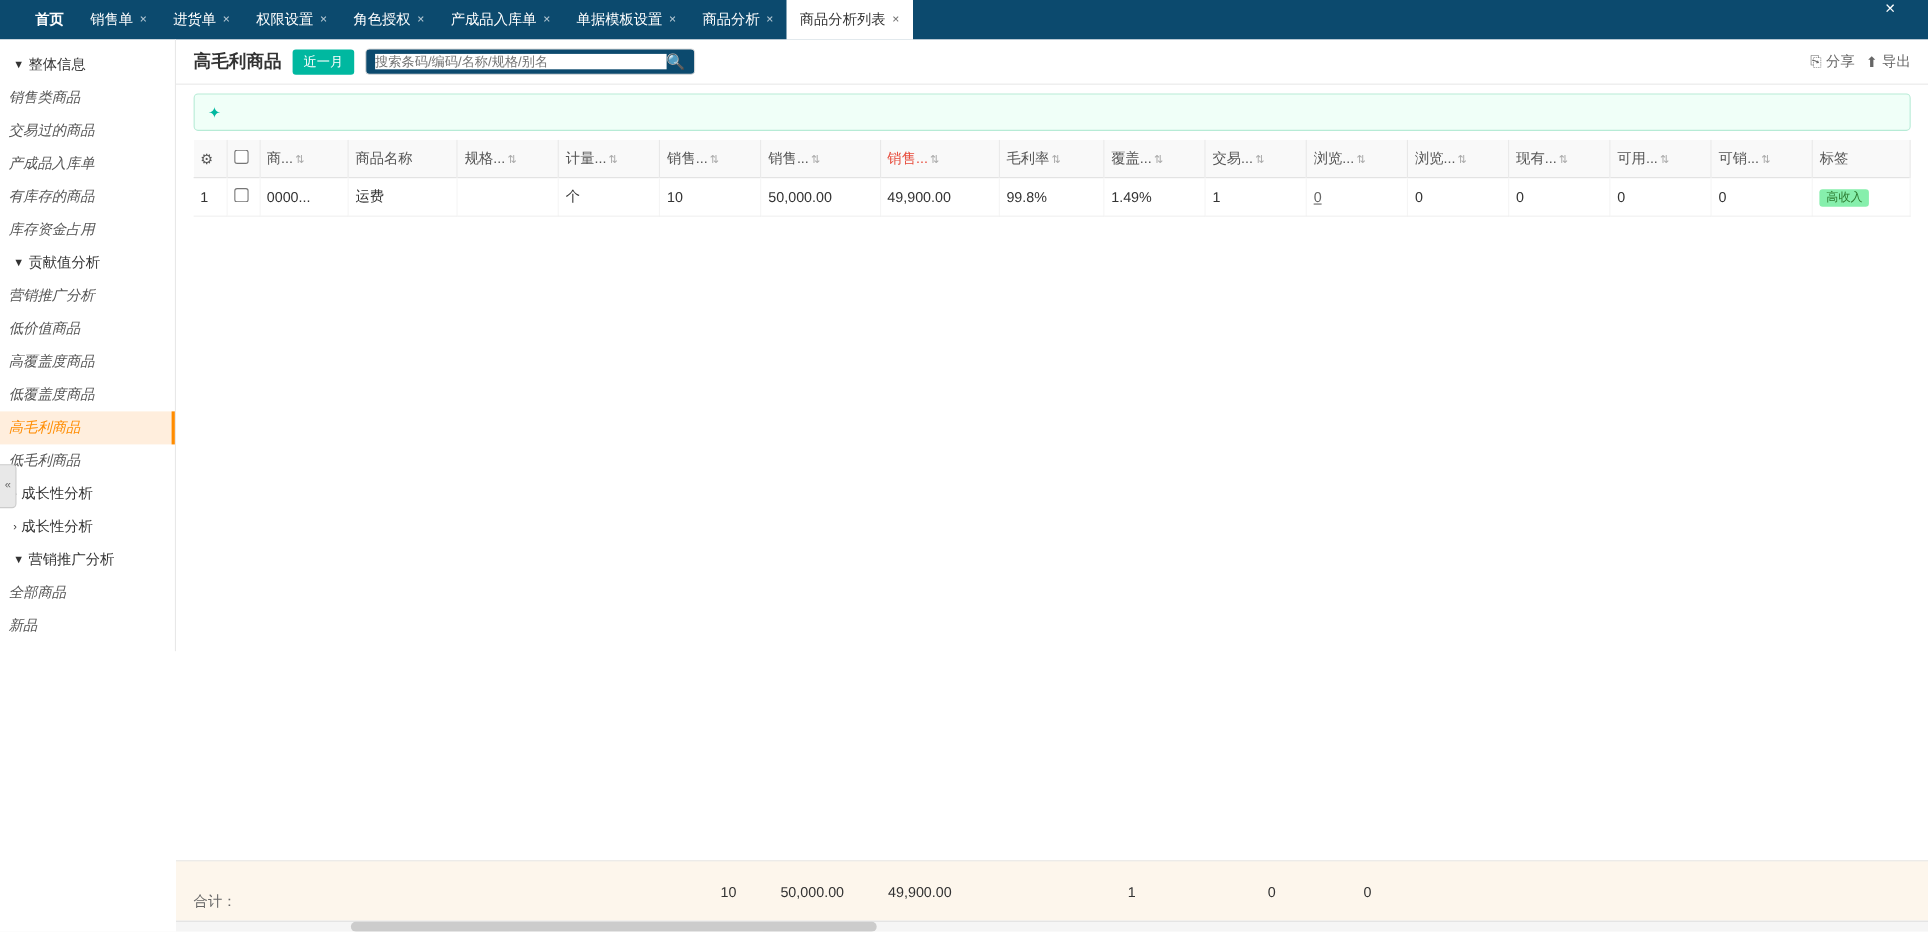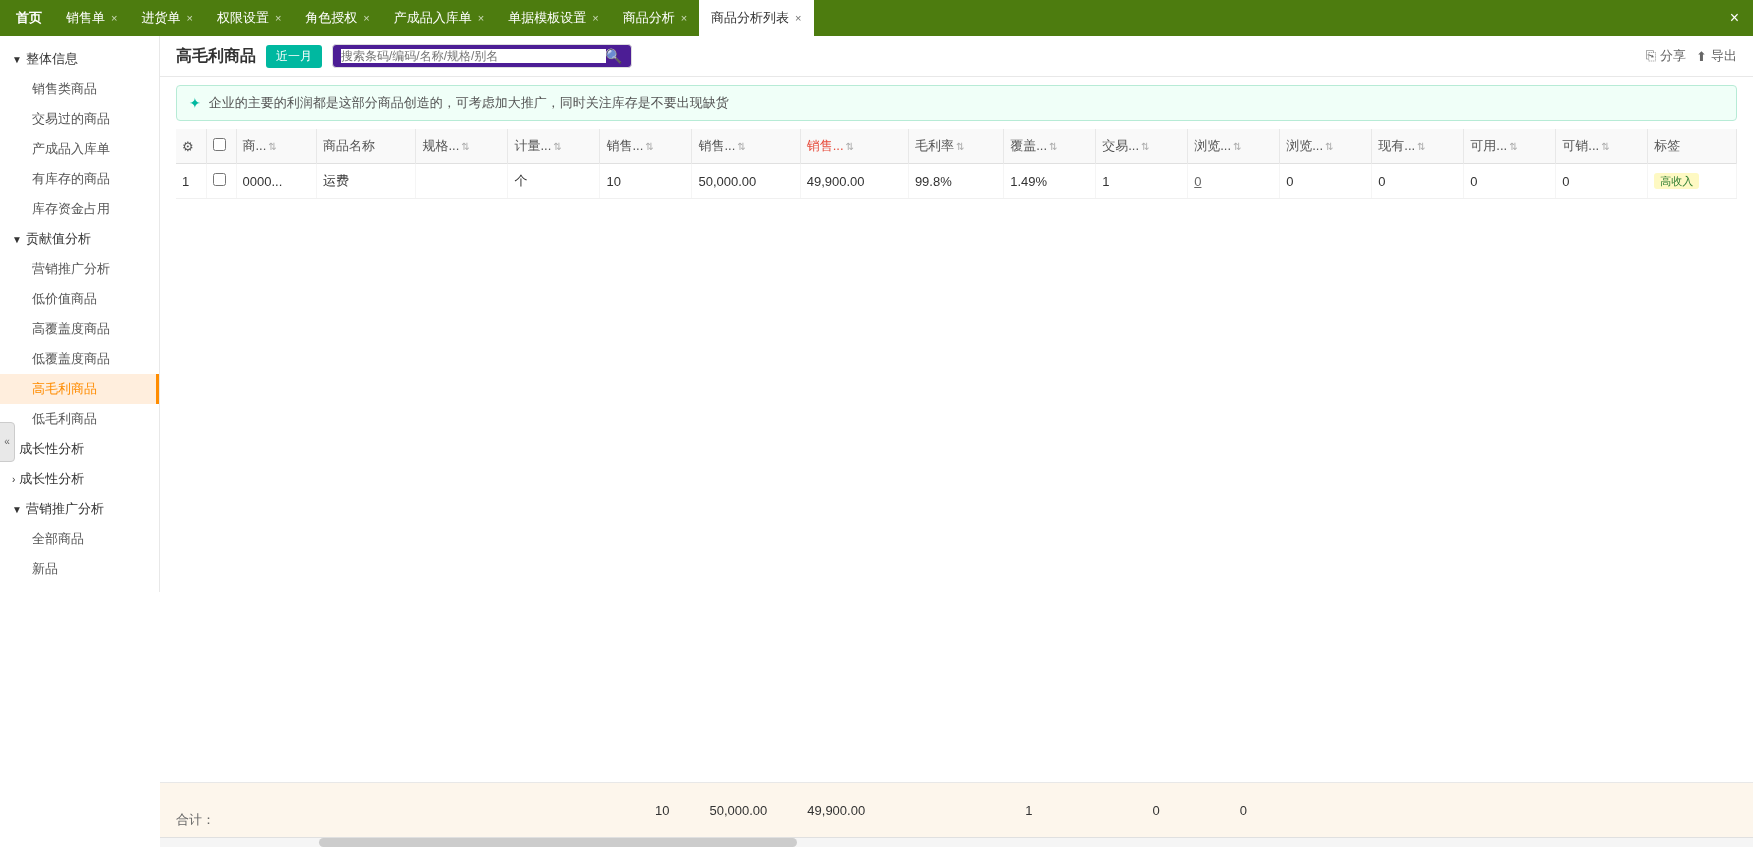--- a/index.html
+++ b/index.html
@@ -1,24 +1,24 @@
 <!DOCTYPE html>
 <html><head>
   <meta charset="utf-8">
   <style>
     * { box-sizing: border-box; margin: 0; padding: 0; font-family: 'Microsoft YaHei', Arial, sans-serif; font-size: 13px; }
     body { background: #f5f5f5; overflow: hidden; }
 
     
     .top-nav {
-      background: #4d7c0f;
-      display: flex;
-      align-items: center;
+      background: #0c4a6e;
+      display: flex;
+      align-items: flex-start;
       height: 36px;
-      padding: 0 4px;
+      padding: 0 20px;
       color: white;
       flex-shrink: 0;
     }
     .nav-tab {
       padding: 0 12px;
       height: 36px;
       display: flex;
       align-items: center;
       cursor: pointer;
       color: white;
@@ -65,25 +65,26 @@
       font-size: 13px;
       color: #333;
       cursor: pointer;
       font-weight: 500;
     }
     .sidebar-group-header .arrow {
       margin-right: 4px;
       font-size: 10px;
     }
     .sidebar-item {
-      padding: 6px 12px 6px 32px;
+      padding: 6px 12px 6px 8px;
       font-size: 12px;
       color: #555;
       cursor: pointer;
       white-space: nowrap;
+      font-style: italic;
     }
     .sidebar-item.active {
       background: #ffeedd;
       color: #ff8c00;
       border-right: 3px solid #ff8c00;
     }
 
     
     .content-area {
       flex: 1;
@@ -116,21 +117,21 @@
       padding: 3px 10px;
       font-size: 12px;
       cursor: pointer;
     }
     .search-input-wrap {
       display: flex;
       align-items: center;
       border: 1px solid #ddd;
       border-radius: 4px;
       padding: 3px 8px;
-      background: #4c1d95;
+      background: #0c4a6e;
       flex: 1;
       max-width: 300px;
     }
     .search-input-wrap input {
       border: none;
       outline: none;
       font-size: 12px;
       color: #999;
       flex: 1;
       min-width: 0;
@@ -220,21 +221,21 @@
       margin-left: 2px;
     }
     td {
       padding: 8px 6px;
       color: #333;
       border-bottom: 1px solid #f0f0f0;
       white-space: nowrap;
       border-right: 1px solid #f5f5f5;
     }
     .badge-high-income {
-      background: #fef9c3;
+      background: #86efac;
       color: #2e7d32;
       padding: 2px 6px;
       border-radius: 3px;
       font-size: 11px;
     }
     .link-cell {
       color: #666;
       text-decoration: underline;
       cursor: pointer;
     }
@@ -405,21 +406,20 @@
         </div>
         <div class="action-btn">
           <span>⬆</span>
           <span>导出</span>
         </div>
       </div>
     </div>
 
     <div class="info-banner">
       <span class="info-icon">✦</span>
-      <span>企业的主要的利润都是这部分商品创造的，可考虑加大推广，同时关注库存是不要出现缺货</span>
     </div>
 
     <div class="table-container">
       <table>
         <thead>
           <tr>
             <th style="width:30px;">⚙</th>
             <th style="width:30px;"><input type="checkbox" style=""></th>
             <th><span>商...</span><span class="sort-icon">⇅</span></th>
             <th><span>商品名称</span></th>

